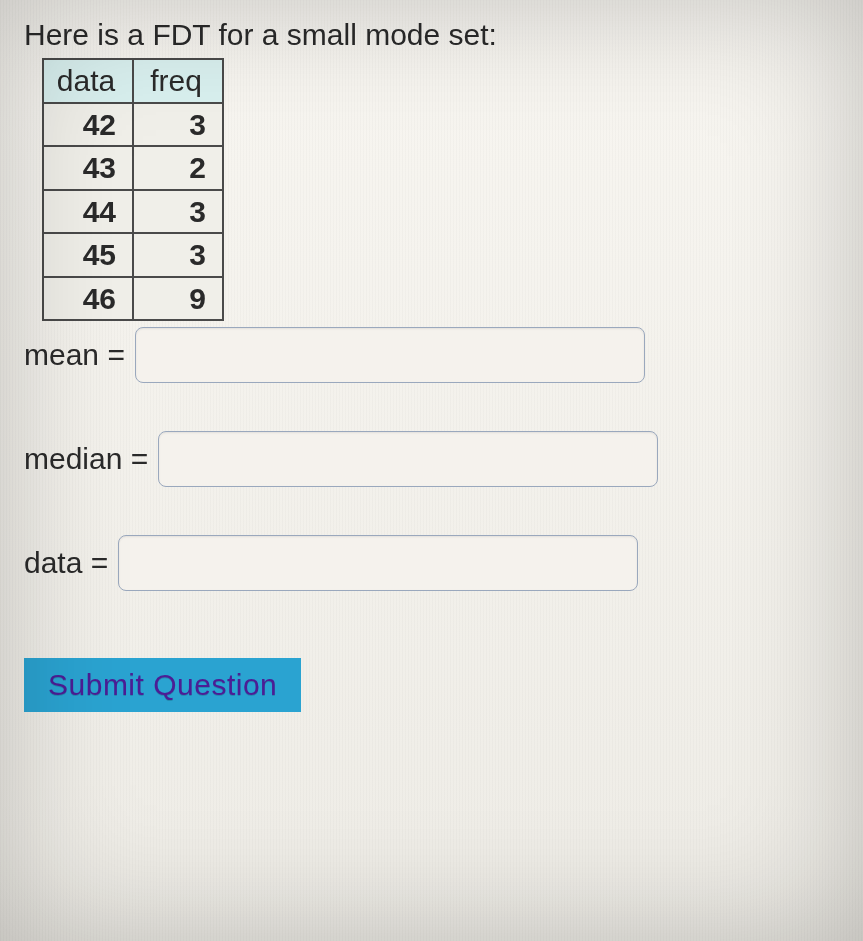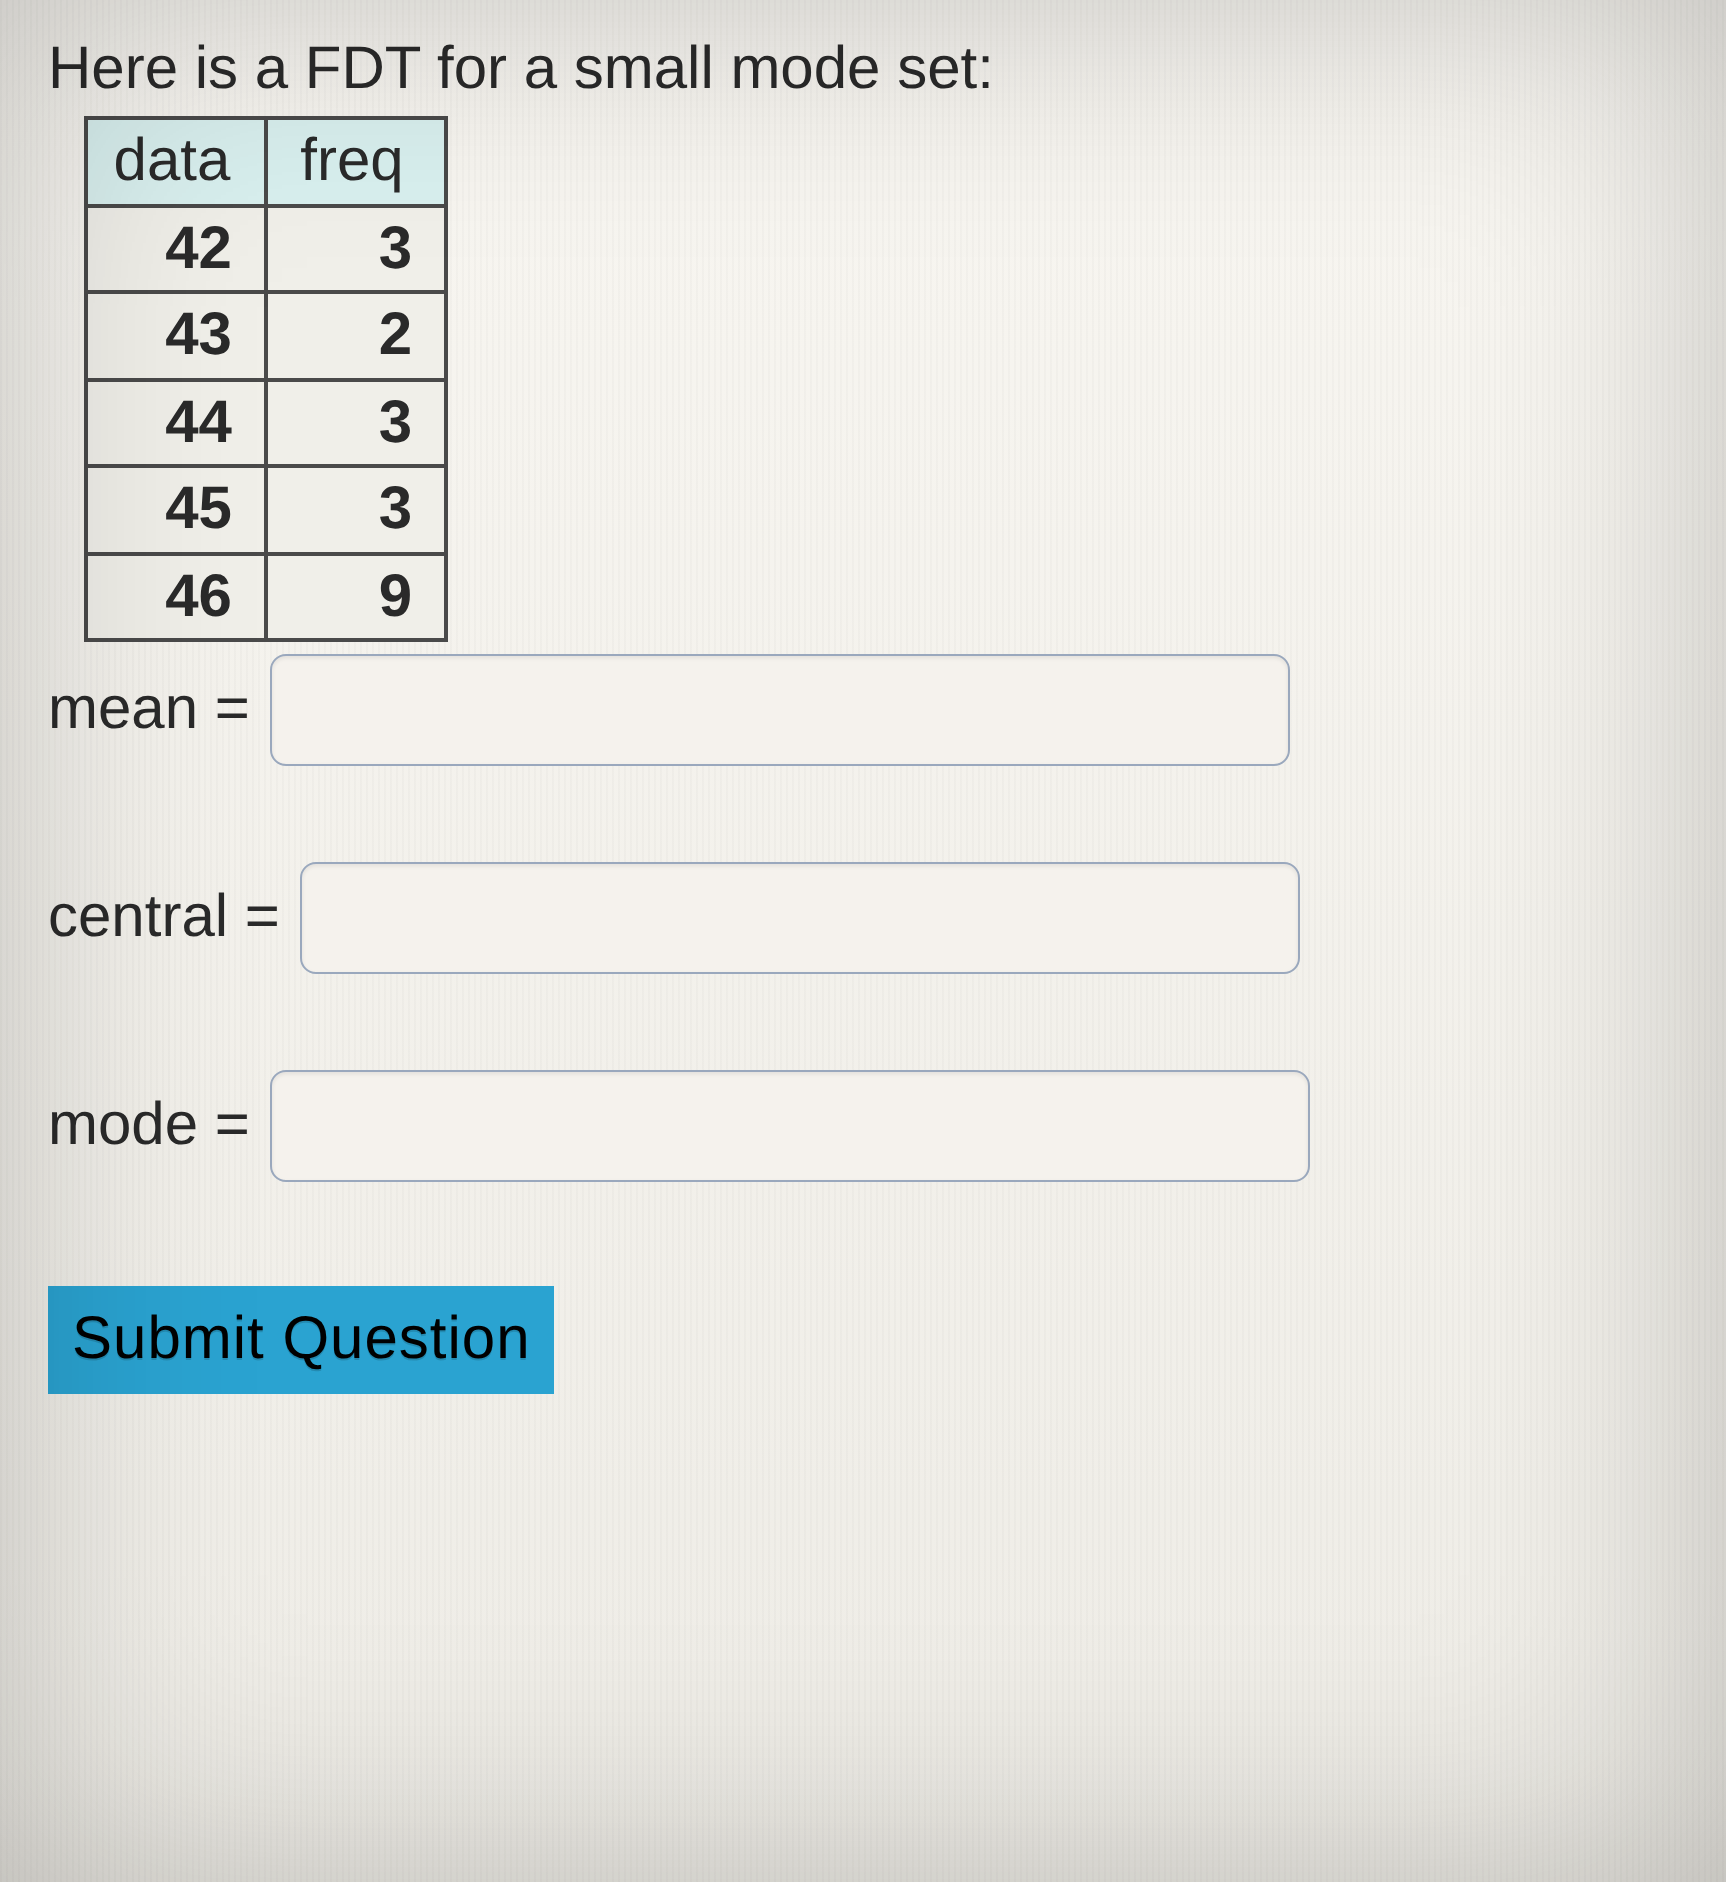--- a/index.html
+++ b/index.html
@@ -59,25 +59,25 @@
     background: #f5f2ed;
     font-size: 28px;
     padding: 0 14px;
     box-shadow: inset 0 1px 2px rgba(0,0,0,0.08);
   }
   #mean-input   { width: 510px; }
   #median-input { width: 500px; }
   #mode-input   { width: 520px; }
   .submit-btn {
     display: inline-block;
-    margin-top: 4px;
+    margin-top: 19px;
     background: #2aa3d1;
-    color: #000000;
+    color: #4c1d95;
     font-size: 30px;
-    padding: 10px 12px;
+    padding: 10px 24px;
     border: none;
     cursor: pointer;
     letter-spacing: .5px;
     text-shadow: 0 1px 0 rgba(0,0,0,0.15);
     font-family: inherit;
   }
   .vignette {
     pointer-events: none;
     position: absolute; inset: 0;
     box-shadow: inset 0 0 130px rgba(0,0,0,0.22);
@@ -121,26 +121,26 @@
     </tbody>
   </table>
 
 
   <div class="field-row">
     <label for="mean-input">mean =</label>
     <input id="mean-input" type="text" value="" style="">
   </div>
 
   <div class="field-row">
-    <label for="median-input">central =</label>
+    <label for="median-input">median =</label>
     <input id="median-input" type="text" value="" style="">
   </div>
 
   <div class="field-row">
-    <label for="mode-input">mode =</label>
+    <label for="mode-input">data =</label>
     <input id="mode-input" type="text" value="" style="">
   </div>
 
   <button class="submit-btn">Submit Question</button>
 
 </div>
 
 <div class="vignette"></div>
 
 </body></html>

